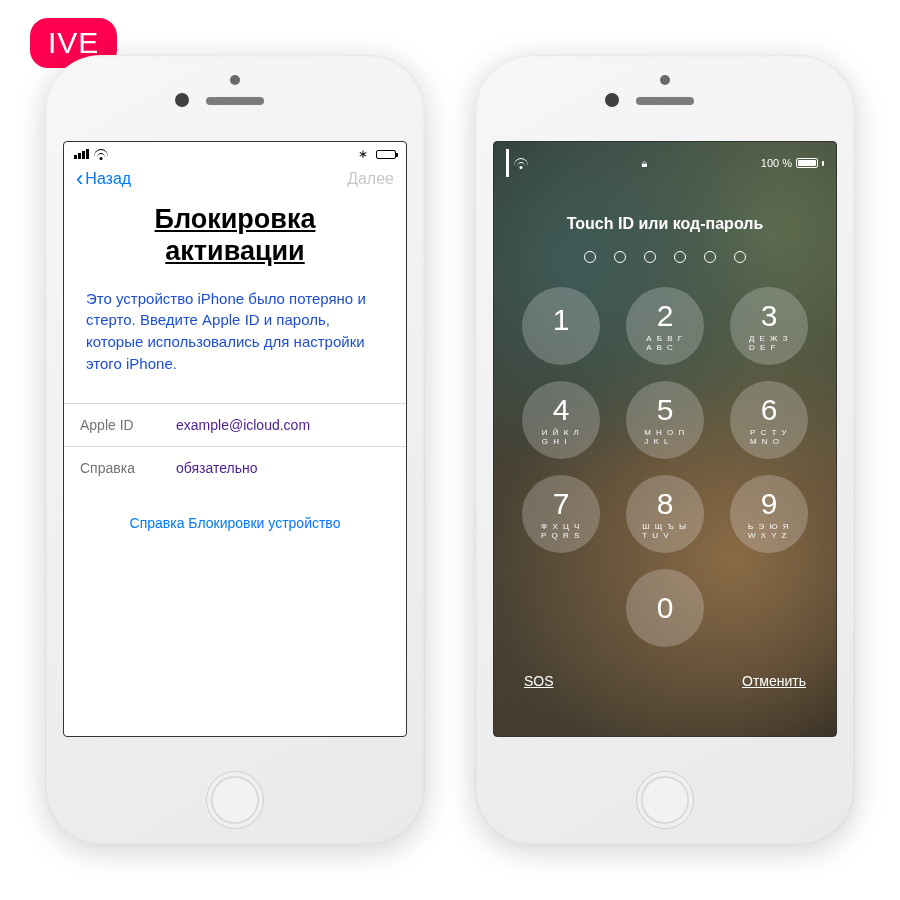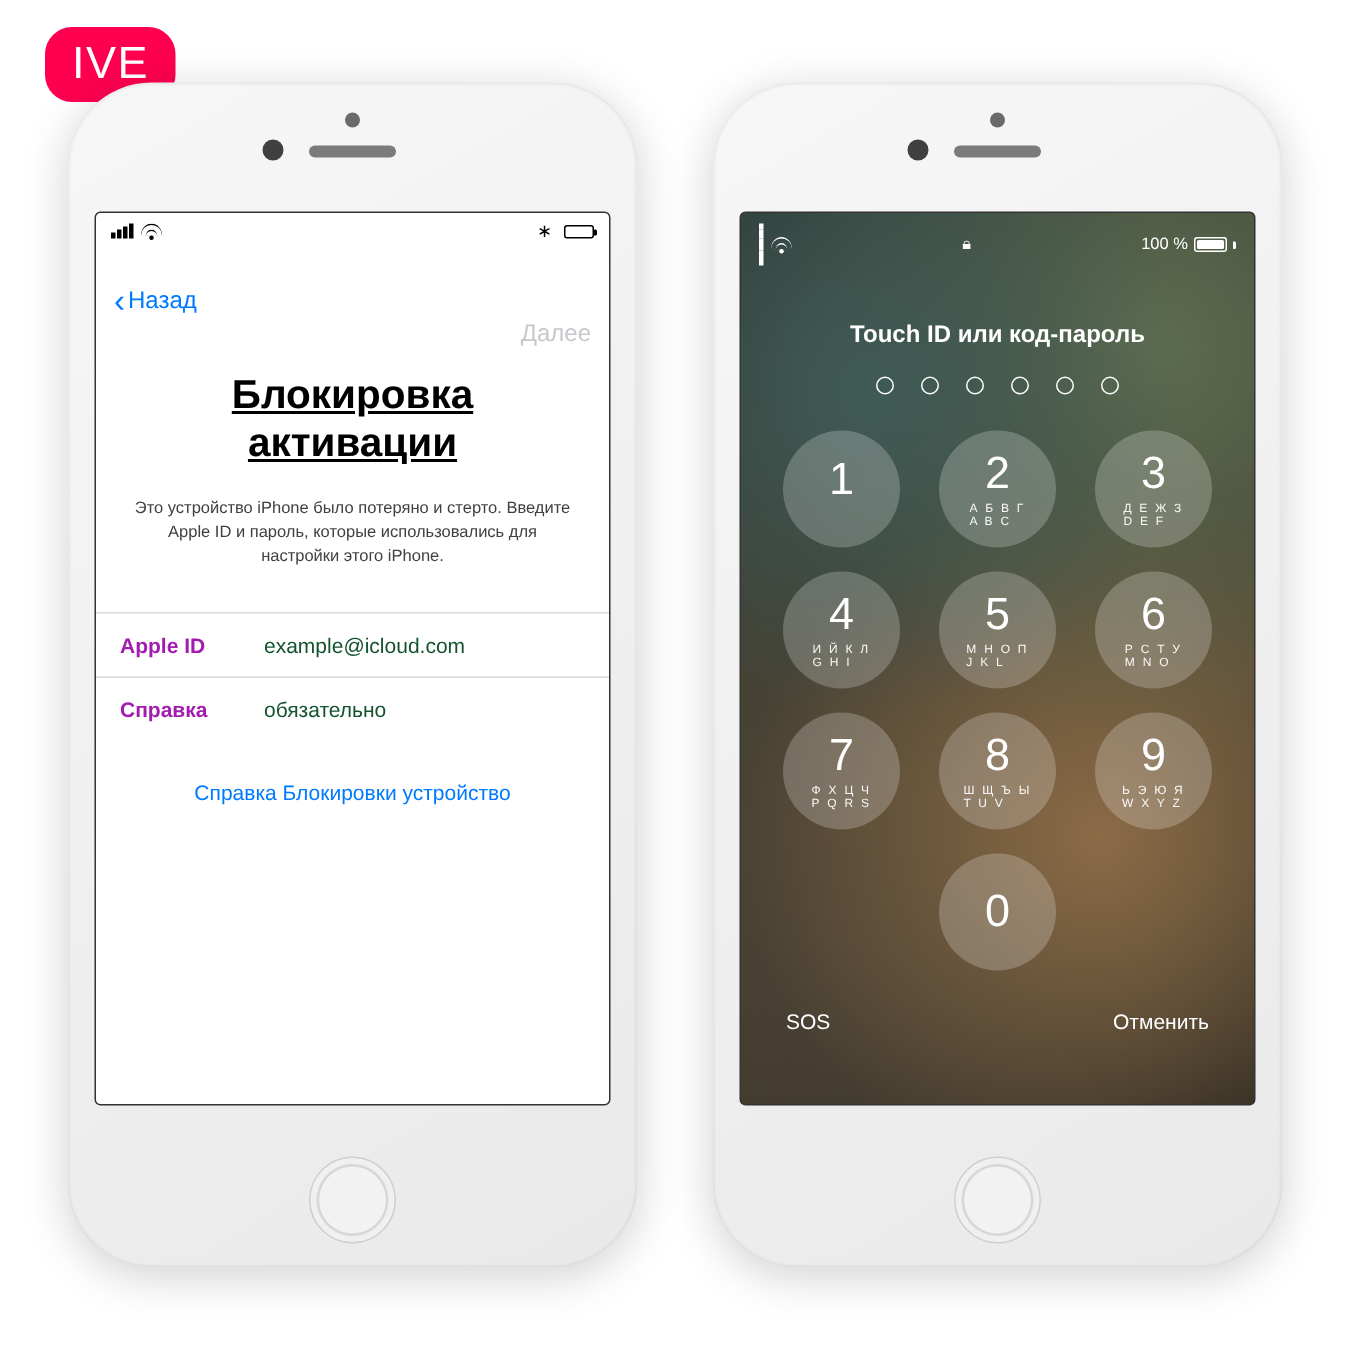--- a/index.html
+++ b/index.html
@@ -69,30 +69,30 @@
   .sbar{ display:flex; justify-content:space-between; align-items:center;
     font-size:11px; padding:5px 10px 3px; }
   .sbar .sig{ display:flex; gap:1px; align-items:flex-end; }
   .sig i{ width:3px; background:#000; display:block; }
   .sig i:nth-child(1){height:4px} .sig i:nth-child(2){height:6px}
   .sig i:nth-child(3){height:8px} .sig i:nth-child(4){height:10px}
   .navrow{ display:flex; justify-content:space-between; align-items:center;
     padding:6px 12px 10px; font-size:16px; }
   .back{ color:#007aff; display:flex; align-items:center; gap:2px;}
   .back .chev{ font-size:22px; line-height:0; }
-  .next{ color:#c7c7cc;margin-top:44px; }
+  .next{ color:#c7c7cc; }
   h1.title{ text-align:center; font-size:27px; font-weight:700;
     line-height:1.18; padding:6px 20px 20px;text-decoration:underline; }
-  .desc{ text-align:center; font-size:11px; line-height:1.45;
-    padding:0 22px 28px; color:#404040;}
+  .desc{ font-size:15px; line-height:1.45;
+    padding:0 22px 28px; color:#1d4ed8;}
   .field{ border-top:1px solid #d9d9d9; display:flex; align-items:center;
     padding:13px 16px; font-size:14px; gap:18px;}
   .field:last-of-type{ border-bottom:1px solid #d9d9d9; }
-  .field .lbl{ width:78px; color:#a21caf;font-weight:bold; }
-  .field .ph{ color:#14532d; }
+  .field .lbl{ width:78px; color:#737373; }
+  .field .ph{ color:#4c1d95; }
   .helplink{ text-align:center; color:#007aff; font-size:14px;
     padding:26px 0; }
 
   
   .screen.dark{
     background:
      radial-gradient(circle at 25% 20%, #3f5a56 0%, transparent 40%),
      radial-gradient(circle at 80% 15%, #5f6d4f 0%, transparent 45%),
      radial-gradient(circle at 70% 70%, #8b6b46 0%, transparent 50%),
      radial-gradient(circle at 20% 80%, #4a4234 0%, transparent 50%),
@@ -118,21 +118,21 @@
   .key{
     background:rgba(255,255,255,.22);
     border-radius:50%;
     display:flex; flex-direction:column; align-items:center; justify-content:center;
     color:#fff;
   }
   .key .n{ font-size:30px; font-weight:300; line-height:1; }
   .key .s{ font-size:8px; letter-spacing:1.5px; margin-top:3px; opacity:.95;}
   .key.zero{ grid-column:2; }
   .bottombar{ display:flex; justify-content:space-between;
-    padding:26px 30px 0; font-size:14px; }
+    padding:26px 30px 0; font-size:14px;text-decoration:underline; }
 
   
   .wifi{ display:inline-block; width:14px; height:10px; position:relative; }
   .wifi::before,.wifi::after{content:"";position:absolute;left:50%;transform:translateX(-50%);border:1.5px solid currentColor;border-bottom:none;border-left:none;border-right:none;border-radius:50% 50% 0 0/100% 100% 0 0;}
   .wifi::before{width:14px;height:7px;top:0}
   .wifi::after{width:8px;height:4px;top:4px}
   .wifi i{position:absolute;width:3px;height:3px;background:currentColor;border-radius:50%;bottom:-1px;left:50%;transform:translateX(-50%);}
   .battsm{display:inline-block;width:20px;height:9px;border:1px solid #000;border-radius:2px;position:relative;margin-left:4px}
   .battsm::after{content:"";position:absolute;right:-3px;top:2px;width:2px;height:4px;background:#000;border-radius:0 1px 1px 0}
 </style>

